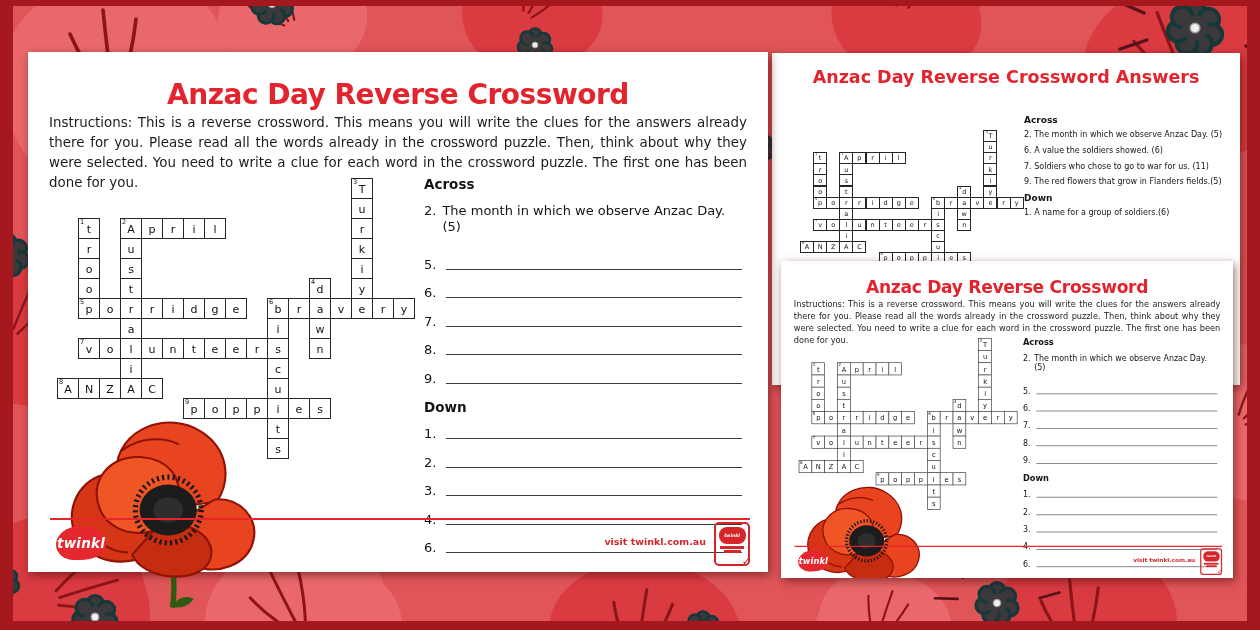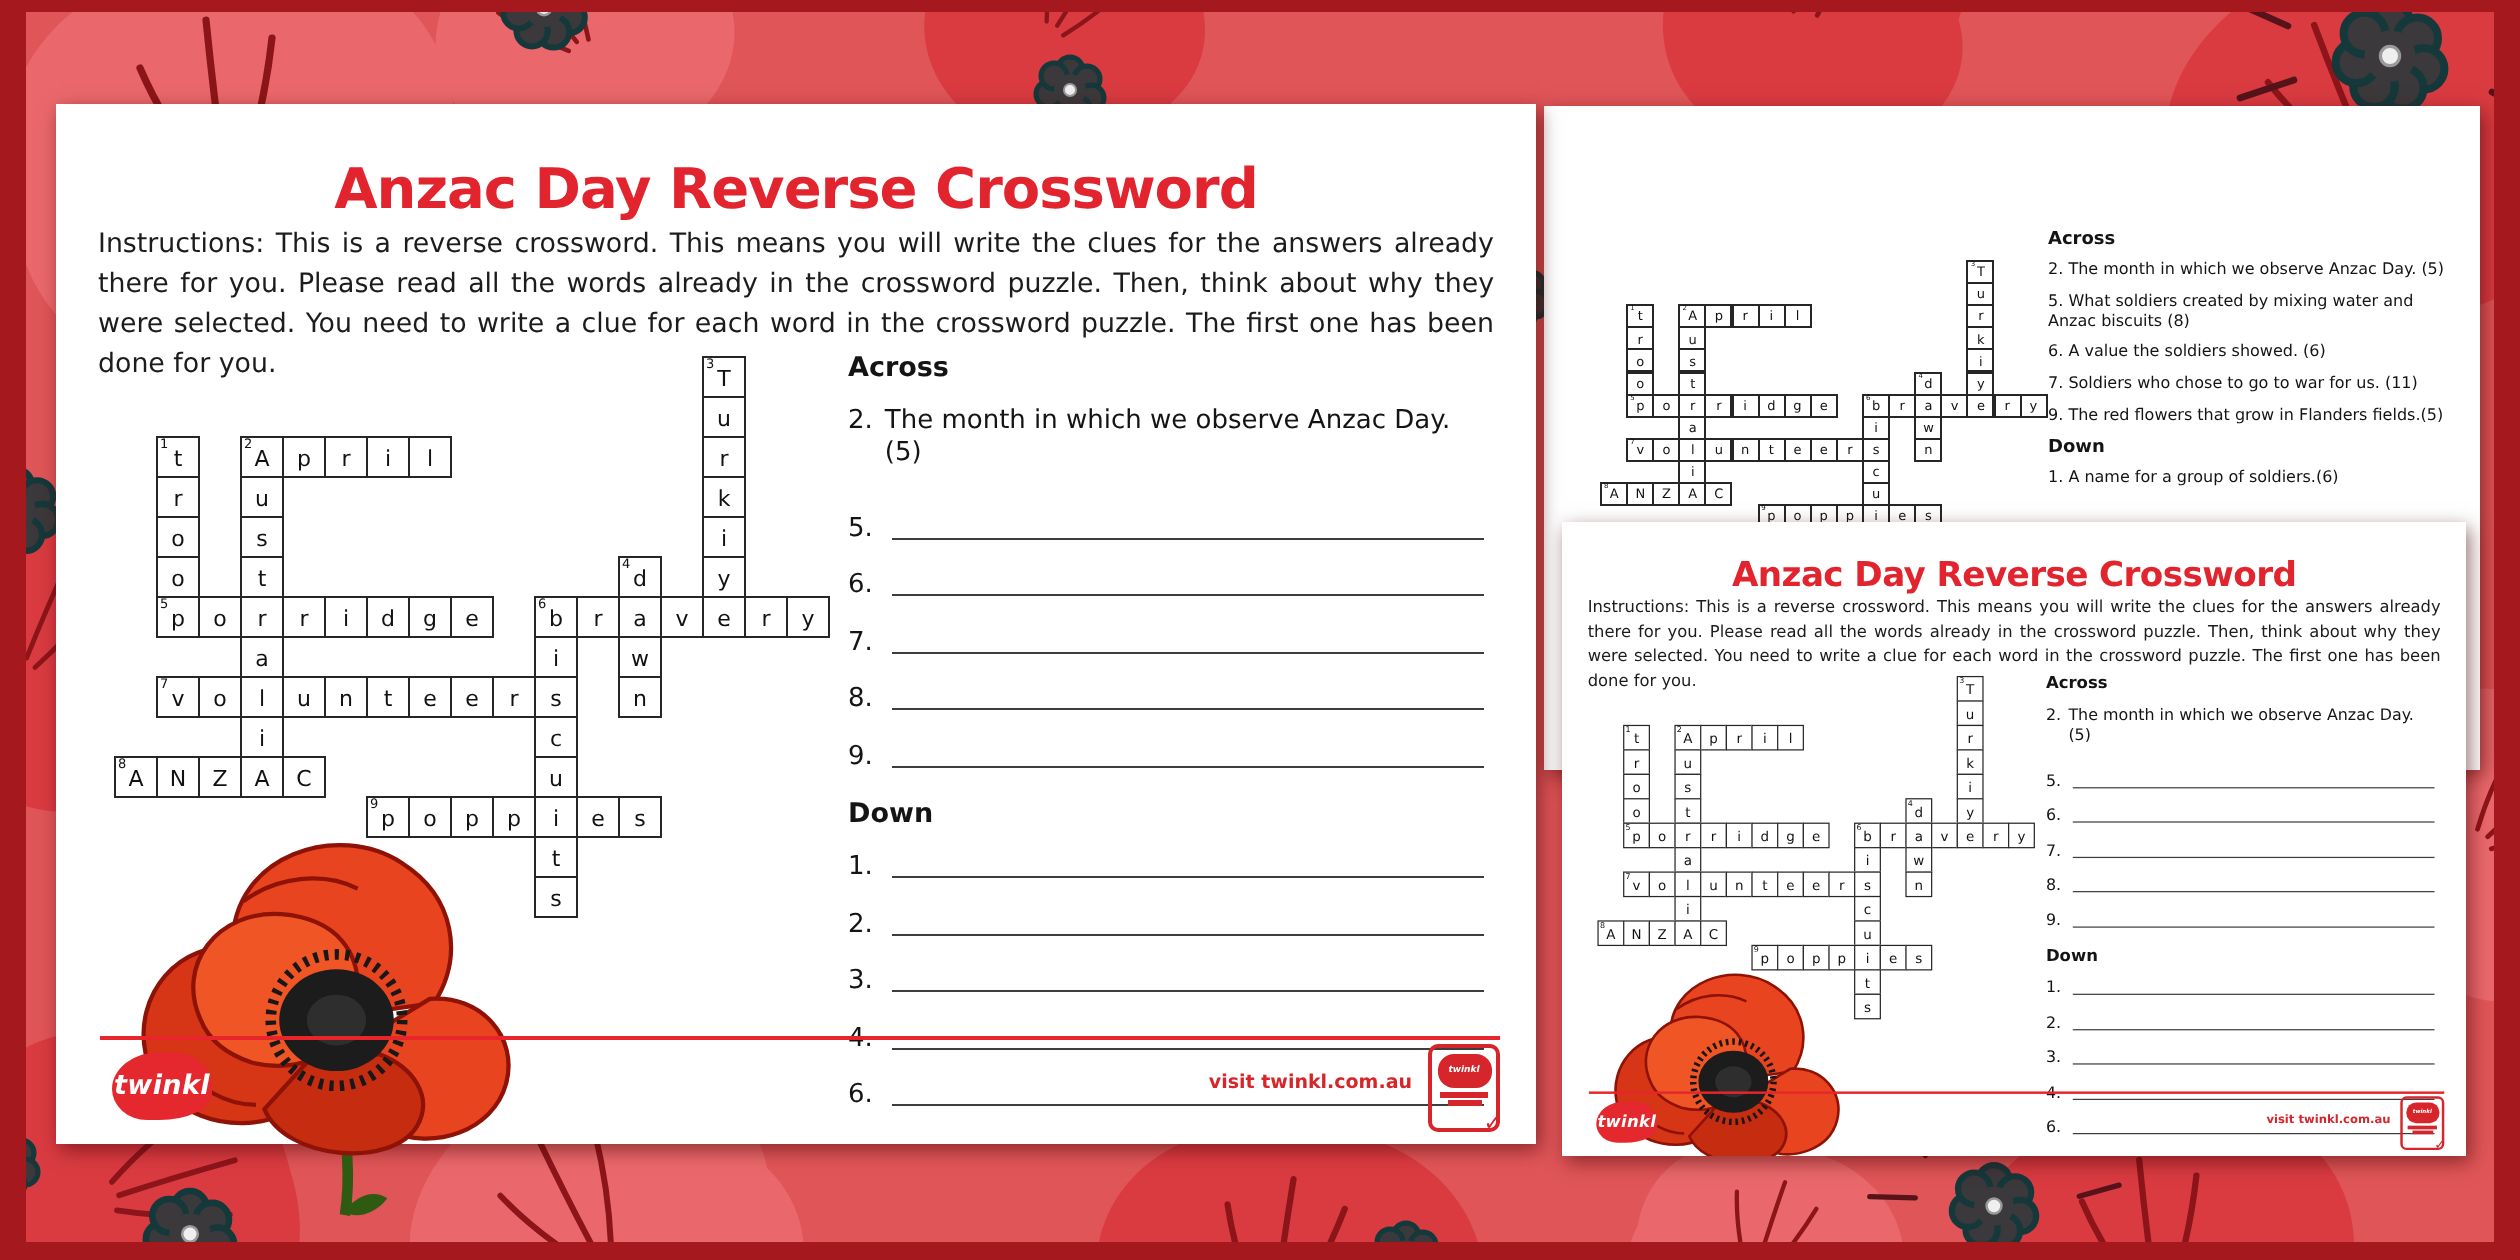--- a/index.html
+++ b/index.html
@@ -121,20 +121,21 @@
     <use href="#bcenter" transform="translate(8,255) scale(.62)"></use>
     <use href="#bcenter" transform="translate(95,617) scale(.65)"></use>
     <use href="#bcenter" transform="translate(2,582) scale(.5)"></use>
     <use href="#bcenter" transform="translate(703,628) scale(.5)"></use>
     <use href="#bcenter" transform="translate(997,603) scale(.62)"></use>
     <use href="#bcenter" transform="translate(757,148) scale(.5)"></use>
     <use href="#bcenter" transform="translate(535,45) scale(.5)"></use>
   </svg>
 
   <div class="page page-answers">
+    <div class="ans-title">Anzac Day Reverse Crossword Answers</div>
 
     <div class="cw-grid grid-ans mini">
         <div class="cw-cell" style="left: 183.4px; top: 0px; width: 14.1px; height: 12.1px;">
           <span class="cw-num">3</span>
           <span class="cw-letter">T</span>
         </div>
         <div class="cw-cell" style="left: 183.4px; top: 11.1px; width: 14.1px; height: 12.1px;">
           <span class="cw-letter">u</span>
         </div>
         <div class="cw-cell" style="left: 13.1px; top: 22.2px; width: 14.1px; height: 12.1px;">
@@ -332,21 +333,20 @@
           <span class="cw-letter">t</span>
         </div>
         <div class="cw-cell" style="left: 131px; top: 144.3px; width: 14.1px; height: 12.1px;">
           <span class="cw-letter">s</span>
         </div>
       </div>
 
     <div class="ans-clues">
       <div class="clue-h">Across</div>
       <div class="aclue"><span>2.</span> <span>The month in which we observe Anzac Day. (5)</span></div>
-      <div class="aclue"><span>5.</span> <span>What soldiers created by mixing water and Anzac biscuits (8)</span></div>
       <div class="aclue"><span>6.</span> <span>A value the soldiers showed. (6)</span></div>
       <div class="aclue"><span>7.</span> <span>Soldiers who chose to go to war for us. (11)</span></div>
       <div class="aclue"><span>9.</span> <span>The red flowers that grow in Flanders fields.(5)</span></div>
       <div class="clue-h down-h">Down</div>
       <div class="aclue"><span>1.</span> <span>A name for a group of soldiers.(6)</span></div>
     </div>
   </div>
 
   <div class="page page-left">
     <div class="sheet" id="left-sheet">

